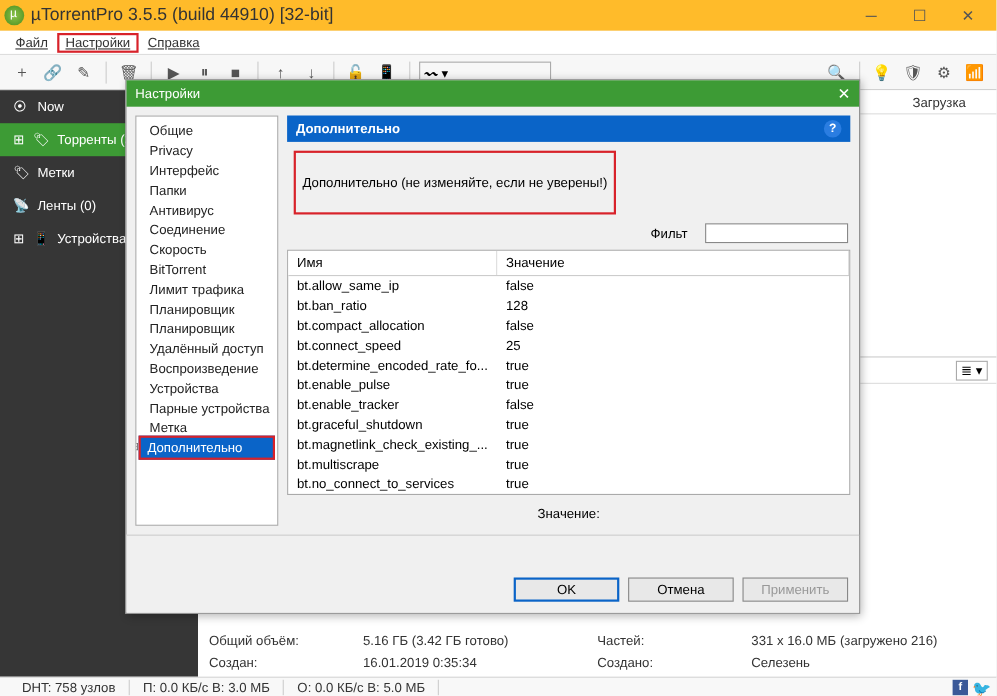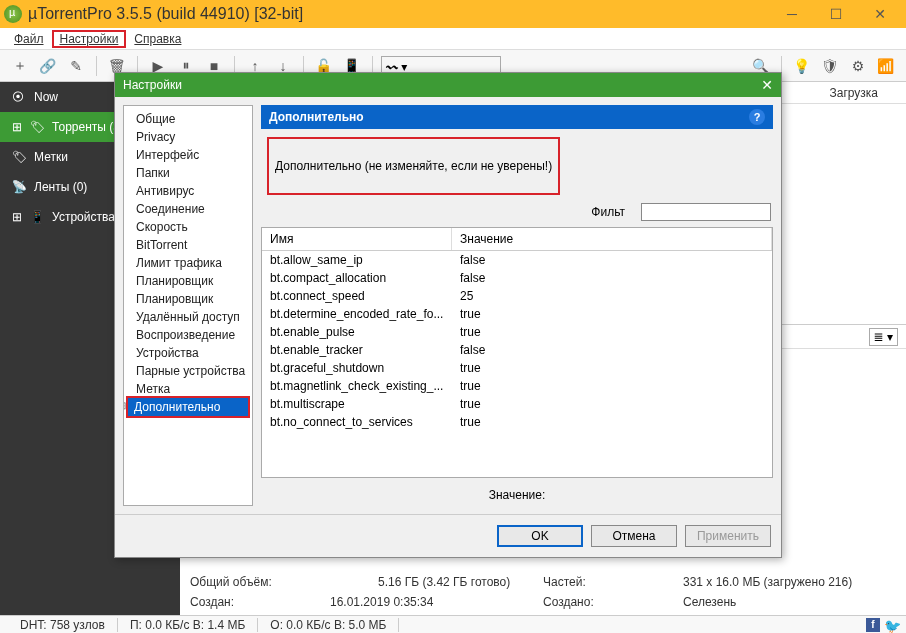--- a/index.html
+++ b/index.html
@@ -75,21 +75,21 @@
 .dlg-table { flex:1; border:1px solid #aaa; background:#fff; overflow:hidden; display:flex; flex-direction:column;}
 .dlg-thead { display:flex; border-bottom:1px solid #ccc; background:#fff;}
 .dlg-thead div { padding:4px 8px; border-right:1px solid #ddd;}
 .dlg-thead .c1{width:190px;} .dlg-thead .c2{flex:1;}
 .dlg-tbody { flex:1; overflow-y:scroll;}
 .dlg-trow { display:flex; padding:1px 0;}
 .dlg-trow .c1{width:190px; padding:1px 8px; white-space:nowrap; overflow:hidden; text-overflow:ellipsis;}
 .dlg-trow .c2{flex:1; padding:1px 8px;}
 .dlg-valrow{ padding:4px 2px;text-align:center;}
 .dlg-btns { display:flex; justify-content:flex-end; gap:8px; padding:10px; border-top:1px solid #ccc; background:#f0f0f0;}
-.dlg-btns button { width:86px; height:22px; border:1px solid #888; background:#e8e8e8;}
+.dlg-btns button { width:96px; height:22px; border:1px solid #888; background:#e8e8e8;margin-top:28px;}
 .dlg-btns button.ok{ border:2px solid #0a64c8;}
 .dlg-btns button:disabled{color:#999;}
 </style>
 </head>
 <body>
 
 <div class="titlebar">
   <div class="logo"></div>
   <div class="title">µTorrentPro 3.5.5  (build 44910) [32-bit]</div>
   <div class="winbtns">
@@ -188,21 +188,21 @@
           <div class="det-row">
               <span class="val">чены 1 из 334 (вс</span>
             </div>
           <div class="det-row">
               <span class="val">чены 0 из 1582 (в</span>
             </div>
         </div>
       </div>
       <div style="padding:4px 10px; display:flex;">
         <div style="flex:1;display:flex;">
-          <div class="det-row" style="width:50%;gap:48px;">
+          <div class="det-row" style="width:50%;">
               <span class="lab">Общий объём:</span>
               <span class="val">5.16 ГБ (3.42 ГБ готово)</span>
             </div>
           <div class="det-row" style="width:50%;">
               <span class="lab">Частей:</span>
               <span class="val">331 x 16.0 МБ (загружено 216)</span>
             </div>
         </div>
       </div>
       <div style="padding:0 10px 4px; display:flex;">
@@ -216,21 +216,21 @@
               <span class="val">Селезень</span>
             </div>
         </div>
       </div>
     </div>
   </div>
 </div>
 
 <div class="statusbar">
   <div class="seg">DHT: 758 узлов</div>
-  <div class="seg">П: 0.0 КБ/с В: 1.4 МБ</div>
+  <div class="seg">П: 0.0 КБ/с В: 3.0 МБ</div>
   <div class="seg">О: 0.0 КБ/с В: 5.0 МБ</div>
   <div style="margin-left:auto;display:flex;gap:4px;align-items:center;">
     <div class="fb">f</div>
     <div class="tw">🐦</div>
   </div>
 </div>
 
 <div class="dialog">
   <div class="dlg-title">
     <span>Настройки</span>
@@ -270,20 +270,24 @@
         <div class="dlg-thead">
           <div class="c1">Имя</div>
           <div class="c2">Значение</div>
         </div>
         <div class="dlg-tbody" id="dlg-tbody">
             <div class="dlg-trow">
               <div class="c1">bt.allow_same_ip</div>
               <div class="c2">false</div>
             </div>
             <div class="dlg-trow">
+              <div class="c1">bt.ban_ratio</div>
+              <div class="c2">128</div>
+            </div>
+            <div class="dlg-trow">
               <div class="c1">bt.compact_allocation</div>
               <div class="c2">false</div>
             </div>
             <div class="dlg-trow">
               <div class="c1">bt.connect_speed</div>
               <div class="c2">25</div>
             </div>
             <div class="dlg-trow">
               <div class="c1">bt.determine_encoded_rate_fo...</div>
               <div class="c2">true</div>

